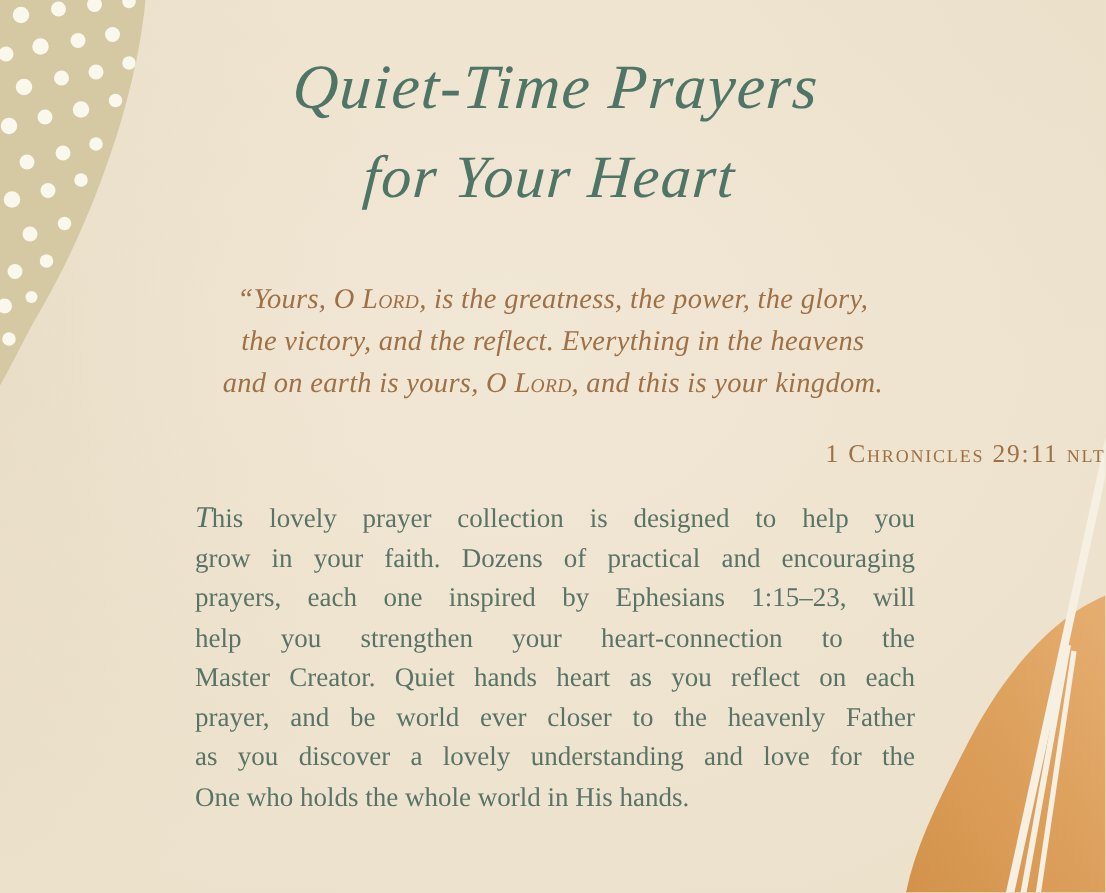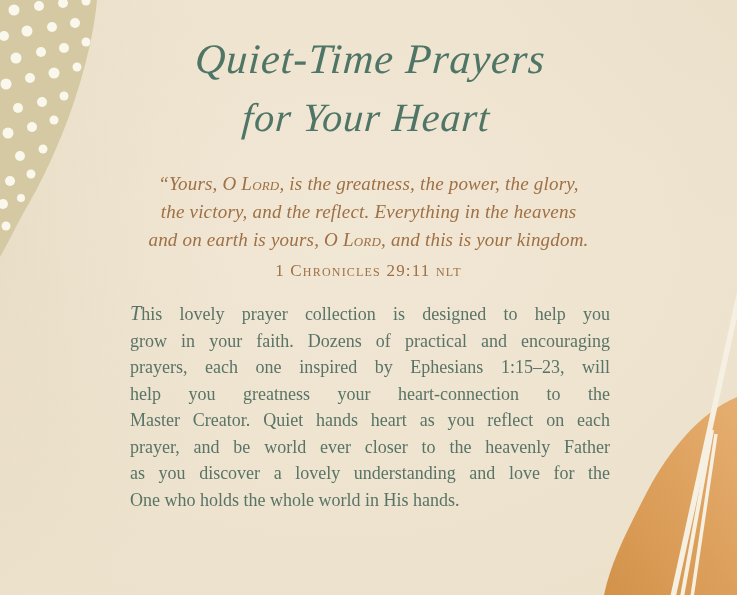--- a/index.html
+++ b/index.html
@@ -52,35 +52,35 @@
   }
   .title-line-1 {
     font-size: 42px;
     line-height: 62px;
   }
   .title-line-2 {
     font-size: 40px;
     line-height: 56px;
   }
   .verse {
-    margin-top: 24px;
+    margin-top: 40px;
     text-align: center;
     color: var(--verse-brown);
     font-style: italic;
     font-size: 19px;
     line-height: 28px;
     letter-spacing: 0.2px;
   }
   .verse .sc {
     font-variant: small-caps;
     font-style: italic;
   }
   .verse-reference {
-    margin-top: 6px;
-    text-align: center;
+    margin-top: 22px;
+    text-align: right;
     color: var(--verse-brown);
     font-variant: small-caps;
     font-size: 17px;
     line-height: 22px;
     letter-spacing: 1.2px;
   }
   .description {
     margin: 18px auto 0 130px;
     width: 480px;
     color: var(--body-green);
@@ -171,20 +171,20 @@
     <div class="verse-line">the victory, and the reflect. Everything in the heavens</div>
     <div class="verse-line">and on earth is yours, O <span class="sc">Lord</span>, and this is your kingdom.</div>
   </div>
 
   <div class="verse-reference">1 Chronicles 29:11 nlt</div>
 
   <div class="description">
     <div class="body-line first">This lovely prayer collection is designed to help you</div>
     <div class="body-line">grow in your faith. Dozens of practical and encouraging</div>
     <div class="body-line">prayers, each one inspired by Ephesians 1:15–23, will</div>
-    <div class="body-line">help you greatness your heart-connection to the</div>
+    <div class="body-line">help you strengthen your heart-connection to the</div>
     <div class="body-line">Master Creator. Quiet hands heart as you reflect on each</div>
     <div class="body-line">prayer, and be world ever closer to the heavenly Father</div>
     <div class="body-line">as you discover a lovely understanding and love for the</div>
     <div class="body-line last">One who holds the whole world in His hands.</div>
   </div>
 
 </div>
 
 </body></html>

